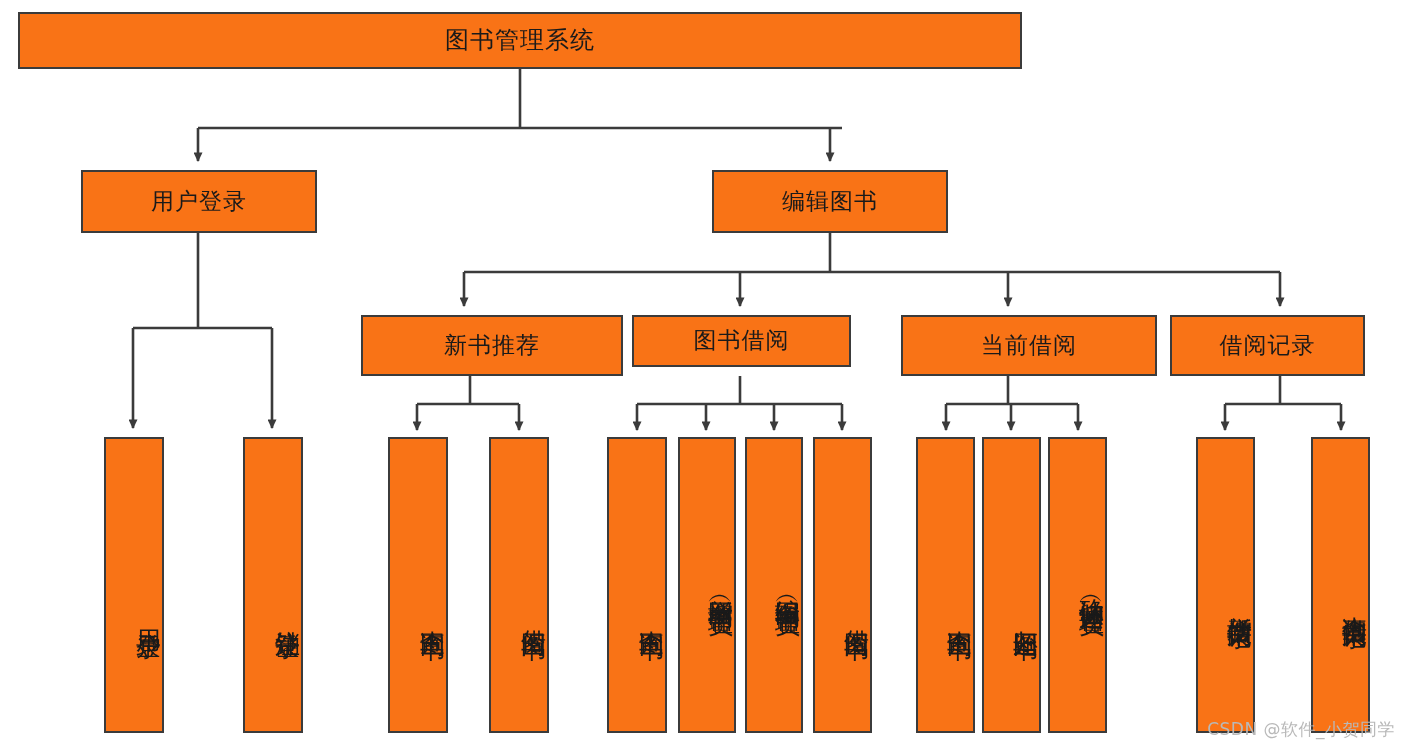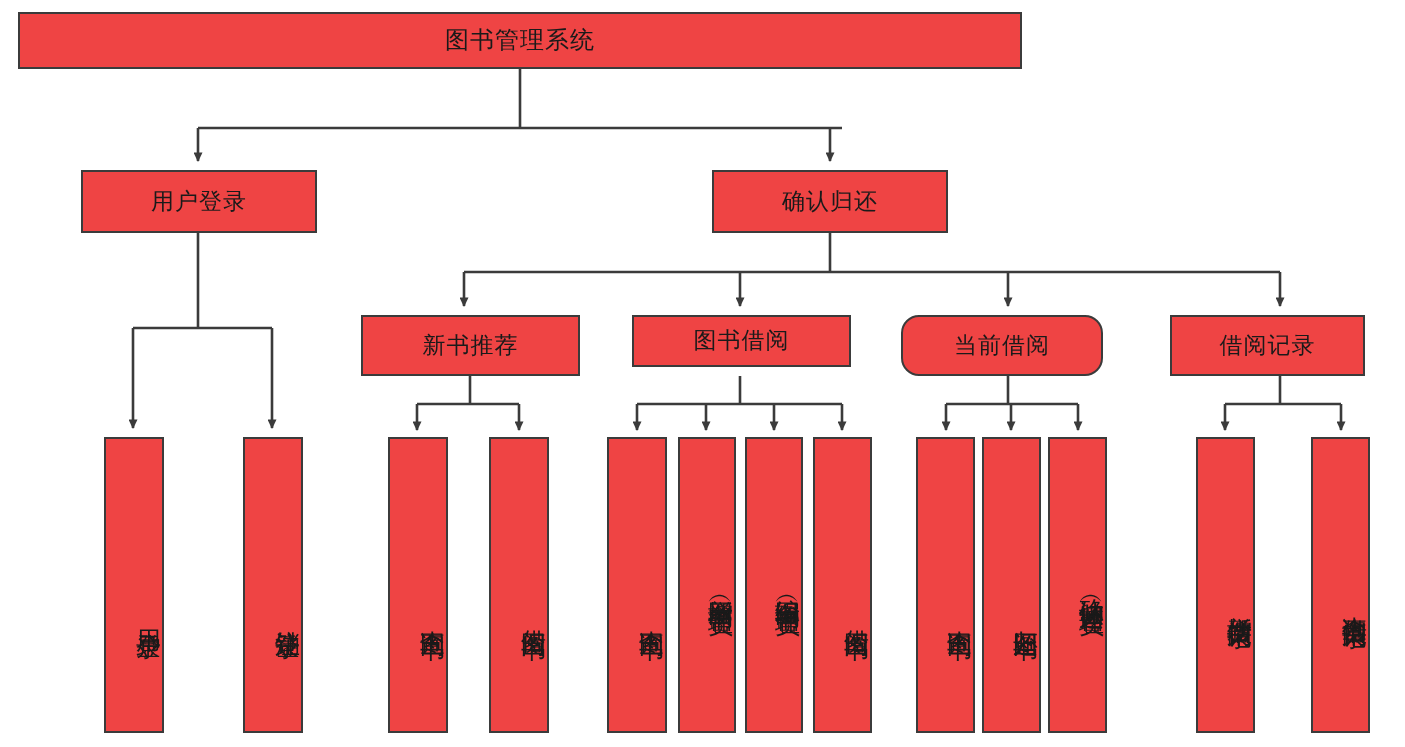--- a/index.html
+++ b/index.html
@@ -23,21 +23,21 @@
     left: 0;
     top: 0;
     width: 1405px;
     height: 747px;
     pointer-events: none;
   }
   .node {
     position: absolute;
     box-sizing: border-box;
     border: 2px solid #3b3b3b;
-    background: #ef4444;
+    background: #f97316;
     display: flex;
     align-items: center;
     justify-content: center;
     color: #1a1a1a;
     overflow: hidden;
   }
   .node-h {
     font-size: 23px;
     line-height: 1.2;
     letter-spacing: 1px;
@@ -127,39 +127,40 @@
       <path d="M1280,376 L1280,404"></path>
       <path d="M1225,404 L1341,404"></path>
       <path d="M1225,404 L1225,430" marker-end="url(#arrowhead)"></path>
       <path d="M1341,404 L1341,430" marker-end="url(#arrowhead)"></path>
     </g>
   </svg>
 
   <div class="node node-h node-root" style="left:18px; top:12px; width:1004px; height:57px;">图书管理系统</div>
 
   <div class="node node-h" style="left:81px; top:170px; width:236px; height:63px;">用户登录</div>
-  <div class="node node-h" style="left:712px; top:170px; width:236px; height:63px;">确认归还</div>
+  <div class="node node-h" style="left:712px; top:170px; width:236px; height:63px;">编辑图书</div>
 
-  <div class="node node-h" style="left:361px; top:315px; width:219px; height:61px;">新书推荐</div>
+  <div class="node node-h" style="left:361px; top:315px; width:262px; height:61px;">新书推荐</div>
   <div class="node node-h" style="left:632px; top:315px; width:219px; height:52px;">图书借阅</div>
-  <div class="node node-h" style="left:901px; top:315px; width:202px; height:61px;border-radius:18px;">当前借阅</div>
+  <div class="node node-h" style="left:901px; top:315px; width:256px; height:61px;">当前借阅</div>
   <div class="node node-h" style="left:1170px; top:315px; width:195px; height:61px;">借阅记录</div>
 
   <div class="node node-v pad-small" style="left:104px; top:437px; width:60px; height:296px;">用户登录</div>
   <div class="node node-v pad-small" style="left:243px; top:437px; width:60px; height:296px;">注销登录</div>
 
   <div class="node node-v pad-small" style="left:388px; top:437px; width:60px; height:296px;">查询图书</div>
   <div class="node node-v pad-small" style="left:489px; top:437px; width:60px; height:296px;">借阅图书</div>
 
   <div class="node node-v pad-small" style="left:607px; top:437px; width:60px; height:296px;">查询图书</div>
   <div class="node node-v pad-tiny" style="left:678px; top:437px; width:58px; height:296px;">新增图书（管理员）</div>
   <div class="node node-v pad-tiny" style="left:745px; top:437px; width:58px; height:296px;">编辑图书（管理员）</div>
   <div class="node node-v pad-small" style="left:813px; top:437px; width:59px; height:296px;">借阅图书</div>
 
   <div class="node node-v pad-small" style="left:916px; top:437px; width:59px; height:296px;">查询图书</div>
   <div class="node node-v pad-small" style="left:982px; top:437px; width:59px; height:296px;">归还图书</div>
   <div class="node node-v pad-tiny" style="left:1048px; top:437px; width:59px; height:296px;">确认归还（管理员）</div>
 
   <div class="node node-v pad-mid" style="left:1196px; top:437px; width:59px; height:296px;">新增借阅记录</div>
   <div class="node node-v pad-mid" style="left:1311px; top:437px; width:59px; height:296px;">查询借阅记录</div>
 
+  <div id="watermark">CSDN @软件_小贺同学</div>
 
 </div>
 
 </body></html>

